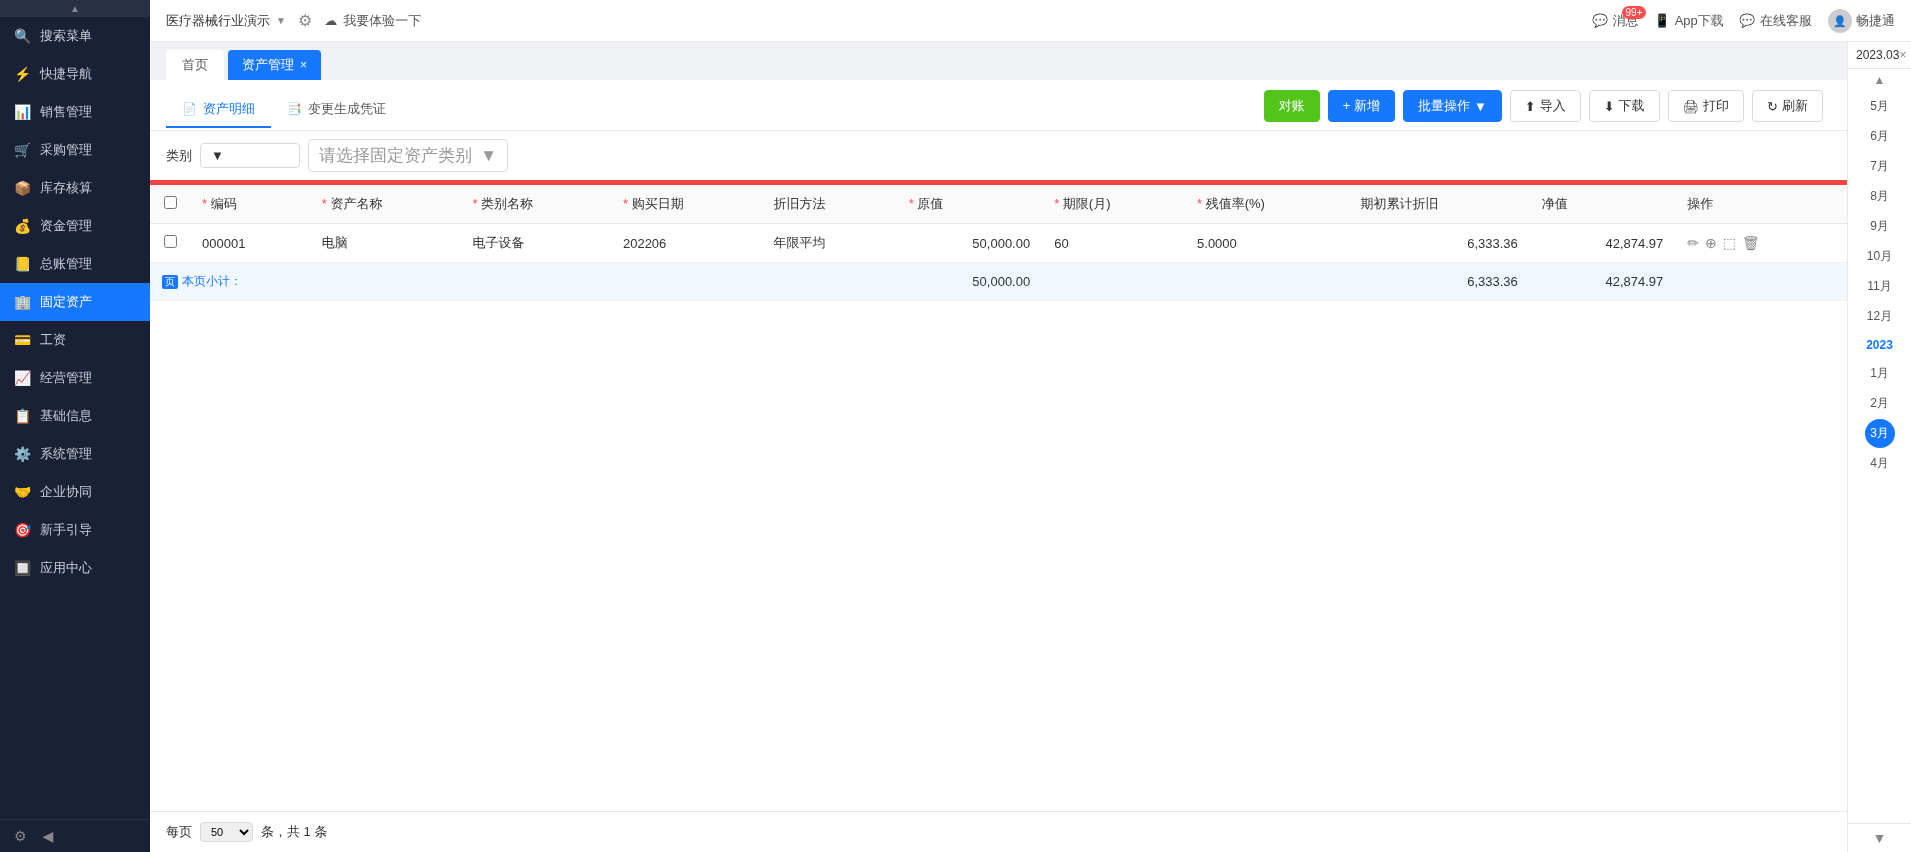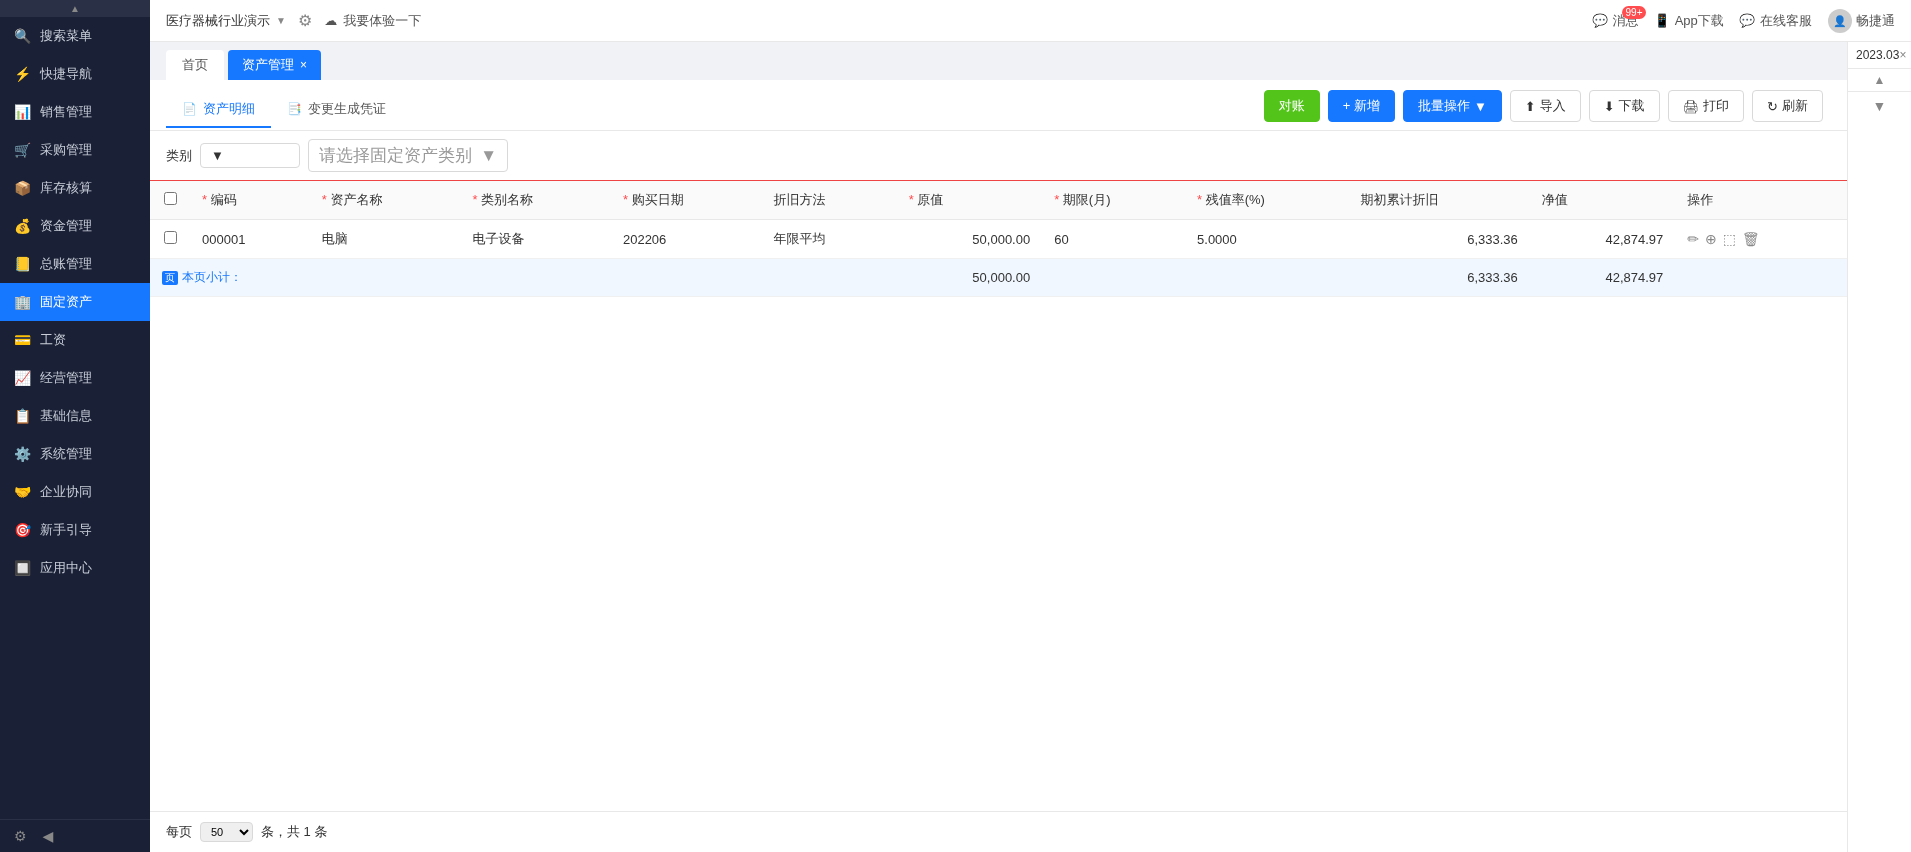--- a/index.html
+++ b/index.html
@@ -220,21 +220,21 @@
       align-items: center;
       gap: 4px;
     }
 
     
     .filter-row {
       display: flex;
       align-items: center;
       padding: 8px 16px;
       gap: 8px;
-      border-bottom: 1px solid #ef4444;
+      border-bottom: 5px solid #ef4444;
     }
     .filter-label { font-size: 13px; color: #333; }
     .filter-select {
       display: flex;
       align-items: center;
       gap: 4px;
       border: 1px solid #d9d9d9;
       border-radius: 4px;
       padding: 4px 10px;
       font-size: 13px;
@@ -607,19 +607,34 @@
 
     <div class="side-panel">
       <div class="side-panel-header">
         <span class="side-panel-title">2023.03</span>
         <div class="side-panel-icons">
           <span class="side-panel-icon">×</span>
 
         </div>
       </div>
       <div class="side-nav-up">▲</div>
+      <div class="side-months" id="side-months-container">
+      <div class="month-item">5月</div>
+          <div class="month-item">6月</div>
+          <div class="month-item">7月</div>
+          <div class="month-item">8月</div>
+          <div class="month-item">9月</div>
+          <div class="month-item">10月</div>
+          <div class="month-item">11月</div>
+          <div class="month-item">12月</div>
+          <div class="month-item year-label">2023</div>
+          <div class="month-item">1月</div>
+          <div class="month-item">2月</div>
+          <div class="month-item active">3月</div>
+          <div class="month-item">4月</div>
+        </div>
       <div class="side-panel-bottom">
         <span class="expand-btn">▼</span>
       </div>
     </div>
 
   </div>
 </div>
 
 </body></html>

